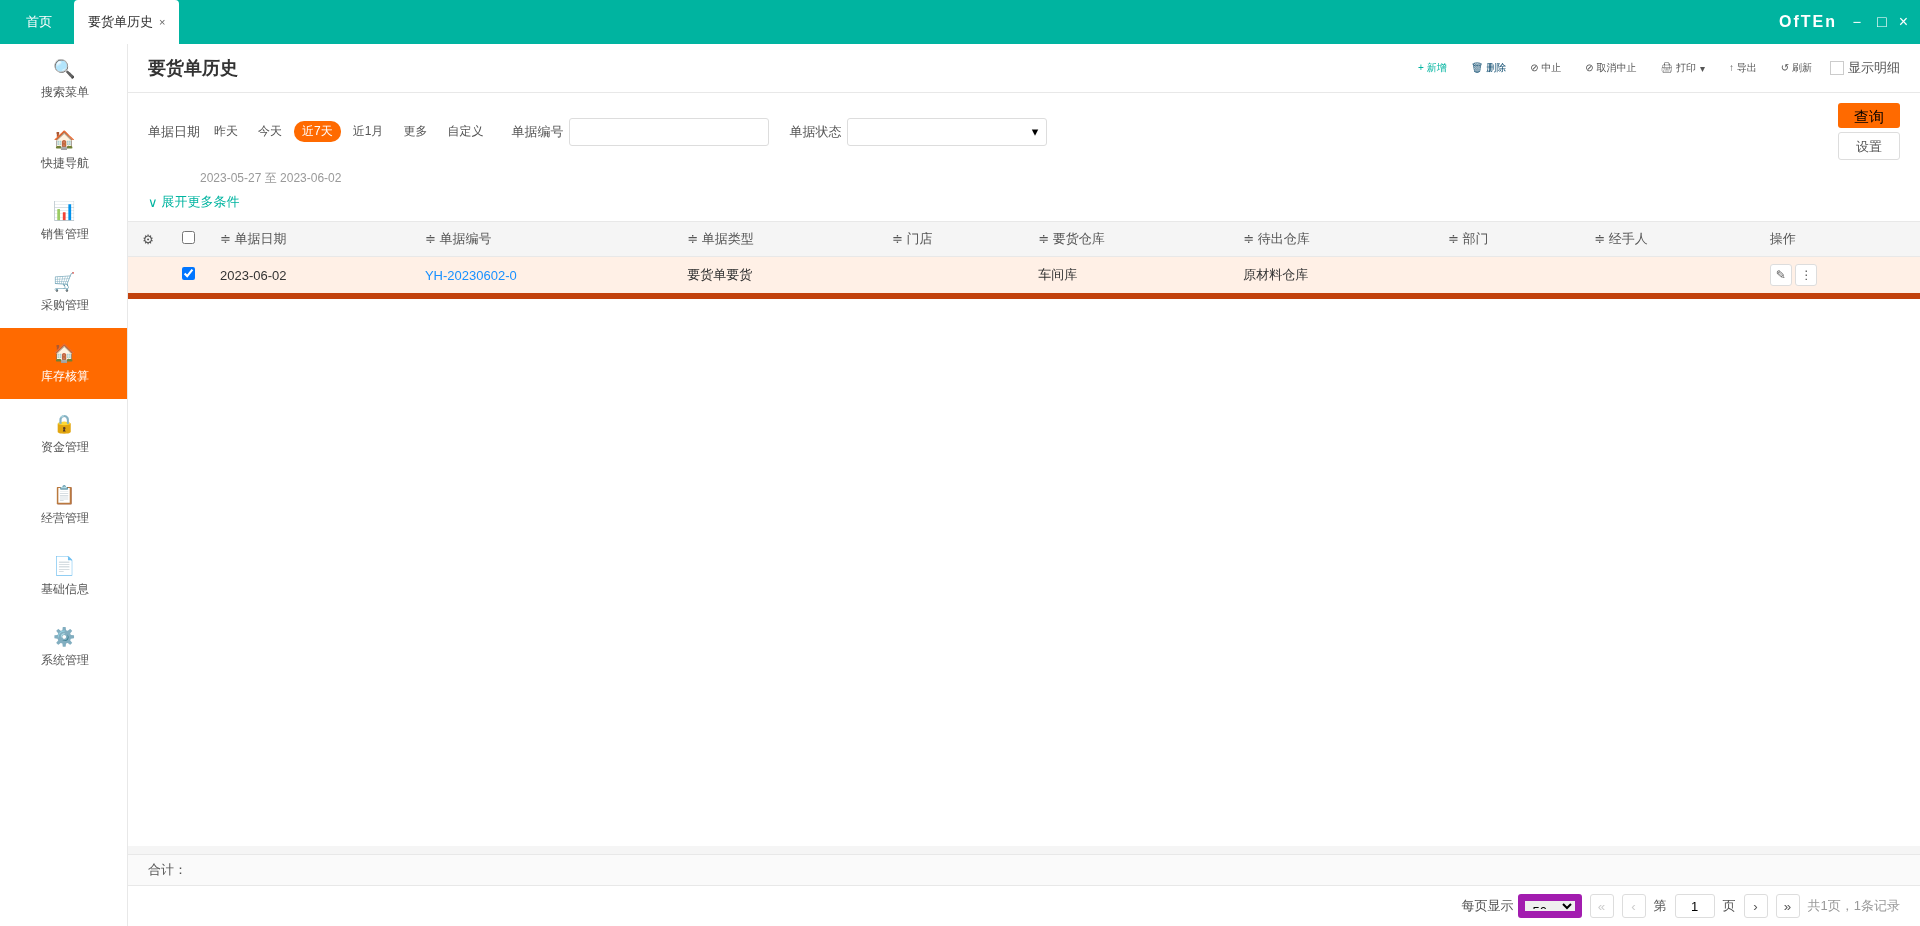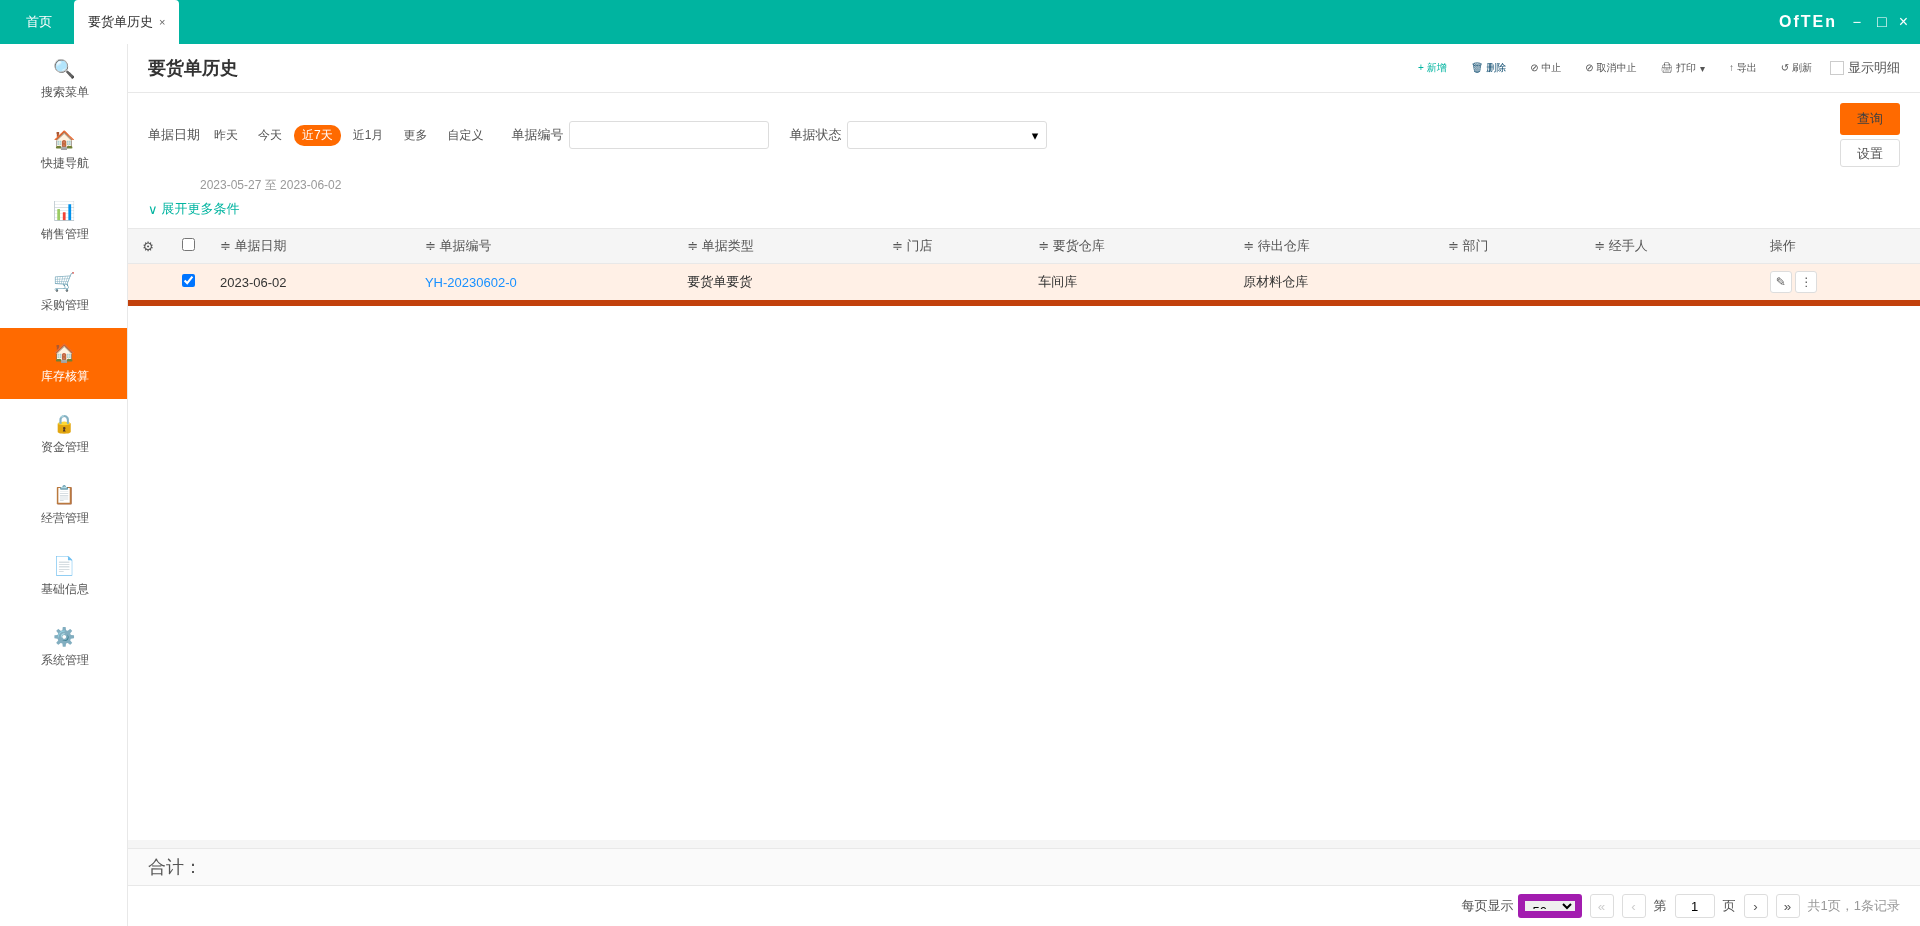--- a/index.html
+++ b/index.html
@@ -47,39 +47,39 @@
     .date-shortcuts { display: flex; gap: 4px; }
     .date-shortcut { padding: 2px 8px; border-radius: 10px; font-size: 12px; cursor: pointer; color: #555; }
     .date-shortcut.active { background: #ff6a00; color: white; }
     .date-range-text { font-size: 12px; color: #999; margin-top: 2px; }
     .filter-input { border: 1px solid #ddd; border-radius: 3px; padding: 4px 8px; font-size: 13px; width: 200px; outline: none; height: 28px; }
     .filter-select-wrapper { border: 1px solid #ddd; border-radius: 3px; padding: 4px 8px; font-size: 13px; width: 200px; height: 28px; display: flex; align-items: center; justify-content: space-between; cursor: pointer; background: white; }
     .expand-btn { display: flex; align-items: center; gap: 4px; color: #00b4a0; cursor: pointer; font-size: 13px; margin: 6px 0 0 0; }
     
     
     .action-buttons { display: flex; flex-direction: column; gap: 4px; }
-    .btn-query { background: #ff6a00; color: #404040; border: none; border-radius: 3px; padding: 5px 16px; cursor: pointer; font-size: 13px; height: 32px; }
+    .btn-query { background: #ff6a00; color: #000000; border: none; border-radius: 3px; padding: 5px 16px; cursor: pointer; font-size: 15px; height: 25px; }
     .btn-settings { background: white; color: #555; border: 1px solid #ddd; border-radius: 3px; padding: 5px 16px; cursor: pointer; font-size: 13px; height: 28px; }
 
     
     .table-container { flex: 1; overflow: auto; background: white; margin: 0; }
     table { width: 100%; border-collapse: collapse; }
     thead tr { background: #f5f5f5; }
     th { padding: 8px 12px; text-align: left; font-size: 13px; color: #555; border-bottom: 1px solid #e8e8e8; white-space: nowrap; font-weight: normal; }
     td { padding: 7px 12px; font-size: 13px; color: #333; border-bottom: 6px solid #c2410c; white-space: nowrap; }
     tr.data-row.selected { background: #fff0e6; }
     .record-link { color: #1890ff; cursor: pointer; text-decoration: none; text-align: center; }
     .op-btn { width: 22px; height: 22px; display: inline-flex; align-items: center; justify-content: center; cursor: pointer; color: #555; border: 1px solid #ddd; border-radius: 3px; font-size: 12px; background: white; }
     
     
     .settings-col { width: 40px; text-align: center; }
     .checkbox-col { width: 40px; text-align: center; }
     
     
-    .table-footer { background: #fafafa; padding: 6px 20px; border-top: 1px solid #e8e8e8; font-size: 18px; color: #555; display: flex; align-items: center; flex-shrink: 0; margin-top: 8px; }
+    .table-footer { background: #fafafa; padding: 6px 20px; border-top: 1px solid #e8e8e8; font-size: 13px; color: #555; display: flex; align-items: center; flex-shrink: 0; margin-top: 8px; }
     
     
     .pagination-bar { background: white; padding: 8px 20px; border-top: 1px solid #e8e8e8; display: flex; align-items: center; justify-content: flex-end; gap: 8px; flex-shrink: 0; font-size: 13px; color: #555; }
     .page-size-wrapper { display: flex; align-items: center; gap: 4px; }
     .page-size-select { border: 7px solid #a21caf; border-radius: 3px; padding: 2px 4px; font-size: 13px; height: 24px; }
     .page-nav-btn { width: 24px; height: 24px; display: inline-flex; align-items: center; justify-content: center; border: 1px solid #ddd; border-radius: 3px; cursor: pointer; background: white; color: #555; }
     .page-nav-btn.disabled { color: #ccc; cursor: not-allowed; }
     .page-input { width: 40px; border: 1px solid #ddd; border-radius: 3px; text-align: center; padding: 2px 4px; font-size: 13px; height: 24px; }
     .total-info { color: #999; }
   </style>

